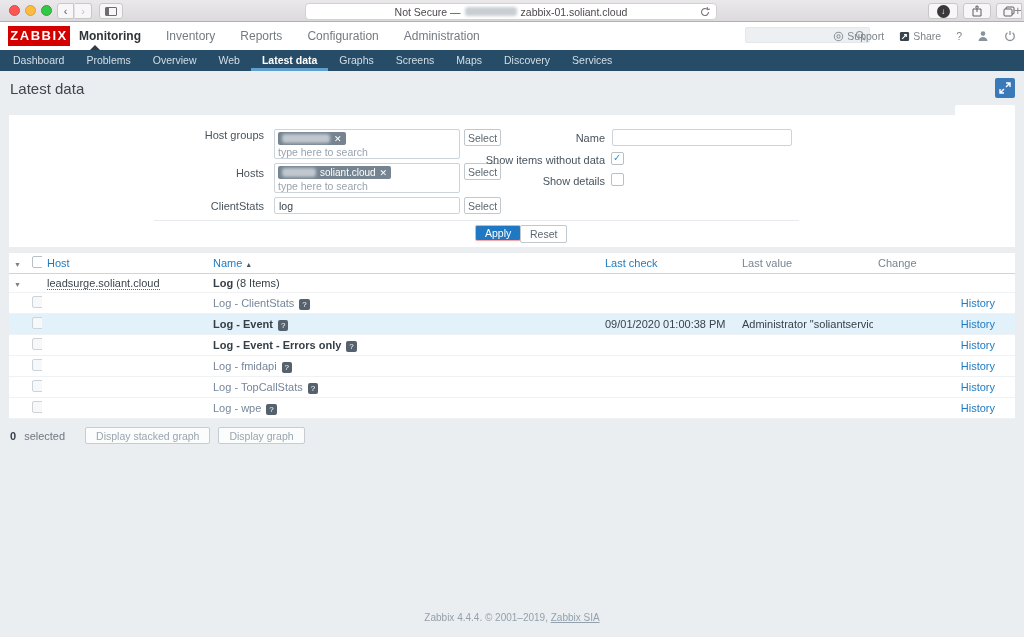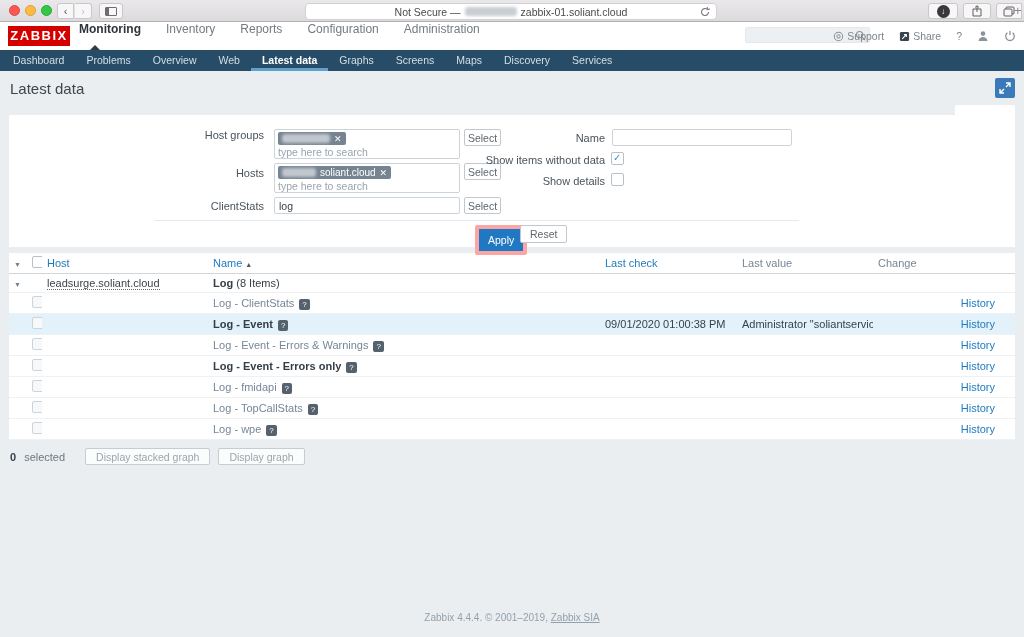--- a/index.html
+++ b/index.html
@@ -29,21 +29,21 @@
   .tb-right { position:absolute; top:3px; height:16px; }
   .dl-btn{ left:928px; width:30px; }
   .dl-circle{ width:13px; height:13px; border-radius:50%; background:#3a383a; color:#fff; font-size:8px; line-height:13px; text-align:center; }
   .share-btn{ left:963px; width:28px; }
   .tabs-btn{ left:996px; width:26px; border-radius:3px 0 0 3px; }
   .plus-btn{ position:absolute; left:1014px; top:3px; font-size:13px; color:#8a888a; }
 
   
   .zbx-header { height:28px; background:#fff; position:relative; }
   .logo { position:absolute; left:8px; top:4px; width:62px; height:20px; background:var(--logo-red); color:#fff; font-weight:700; font-size:13px; letter-spacing:1.5px; text-align:center; line-height:20px; }
-  .menu { position:absolute; left:79px; top:0; height:28px; display:flex; gap:25px; font-size:12px; color:#737b82; }
+  .menu { position:absolute; left:79px; top:0; height:28px; display:flex; gap:25px; align-items:center; font-size:12px; color:#737b82; }
   .menu-item { cursor:default; }
   .menu-item.active { color:#2f343a; font-weight:700; }
   .hdr-search { position:absolute; left:745px; top:5px; width:125px; height:16px; background:#edf0f2; border:1px solid #e4e8eb; border-radius:2px; }
   .hdr-search svg{ position:absolute; right:3px; top:2px; }
   .hdr-search input{ width:100px; height:14px; border:none; background:transparent; font-size:10px; padding-left:4px; outline:none;}
   .hdr-links { position:absolute; right:8px; top:0; height:28px; display:flex; gap:15px; align-items:center; color:#7c858d; font-size:10.5px; }
   .hdr-item{ display:flex; align-items:center; gap:3px; }
 
   
   .subnav { height:21px; background:var(--navy); display:flex; align-items:stretch; padding-left:2px; position:relative; }
@@ -65,21 +65,21 @@
   .chip { display:inline-flex; align-items:center; gap:4px; background:#768492; color:#fff; border-radius:2px; font-size:10px; height:13px; padding:0 4px; }
   .chip .x { font-size:9px; font-weight:700; cursor:pointer; }
   .chip-redact{ background:rgba(255,255,255,.55); }
   .multisel input{ display:block; border:none; outline:none; font-size:10.5px; width:170px; margin-top:1px; color:#444;}
   .multisel input::placeholder{ color:#9aa4ad; }
   .txtinput { position:absolute; height:17px; border:1px solid #ccd3d9; border-radius:2px; font-size:10.5px; padding:0 4px; color:#38424b; outline:none; }
   .sel-btn { position:absolute; left:455px; width:37px; height:17px; background:#fff; border:1px solid #c0c8ce; border-radius:2px; color:#5c6770; font-size:10.5px; cursor:pointer; }
   .cb { display:inline-block; width:13px; height:13px; background:#fff; border:1px solid #b8c0c7; border-radius:2px; position:relative; cursor:pointer; }
   .cb.checked::after{ content:"✓"; position:absolute; left:1px; top:-1px; font-size:10px; font-weight:700; color:#3f93c6; }
   .f-divider{ position:absolute; top:105px; left:145px; width:645px; border-top:1px solid #e6eaee; }
-  .apply-btn{ position:absolute; left:466px; top:110px; height:30px; padding:0 9px; background:var(--accent); color:#fff; border:4px solid #fca5a5; border-radius:2px; font-size:10.5px; cursor:pointer; }
+  .apply-btn{ position:absolute; left:466px; top:110px; height:16px; padding:0 9px; background:var(--accent); color:#fff; border:1px solid #fca5a5; border-radius:2px; font-size:10.5px; cursor:pointer; }
   .reset-btn{ position:absolute; left:511px; top:110px; height:18px; padding:0 9px; background:#fff; color:#5c6770; border:1px solid #c0c8ce; border-radius:2px; font-size:10.5px; cursor:pointer; }
 
   
   .table-wrap { margin:6px 9px 0; background:#fff; }
   table { width:100%; border-collapse:collapse; font-size:11px; table-layout:fixed; }
   th, td { padding:3px 5px; text-align:left; font-weight:400; height:13px; white-space:nowrap; overflow:hidden; }
   thead th { border-bottom:1px solid #cfd6db; color:var(--link); }
   thead th.nosort { color:#788692; }
   tbody td { border-bottom:1px solid #eef2f5; color:var(--txt); }
   tr.hl td { background:var(--hl); }
@@ -317,30 +317,20 @@
               <td><span class="item-name bold">Log - Event</span><span class="badge">?</span></td>
               <td>09/01/2020 01:00:38 PM</td>
               <td>Administrator "soliantservice" no long...</td>
               <td></td>
               <td class="hist"><a>History</a></td>
             </tr>
             <tr>
               <td></td>
               <td><span class="cb row-cb"></span></td>
               <td></td>
-              <td><span class="item-name">Log - Event - Errors &amp; Warnings</span><span class="badge">?</span></td>
-              <td></td>
-              <td></td>
-              <td></td>
-              <td class="hist"><a>History</a></td>
-            </tr>
-            <tr>
-              <td></td>
-              <td><span class="cb row-cb"></span></td>
-              <td></td>
               <td><span class="item-name bold">Log - Event - Errors only</span><span class="badge">?</span></td>
               <td></td>
               <td></td>
               <td></td>
               <td class="hist"><a>History</a></td>
             </tr>
             <tr>
               <td></td>
               <td><span class="cb row-cb"></span></td>
               <td></td>

